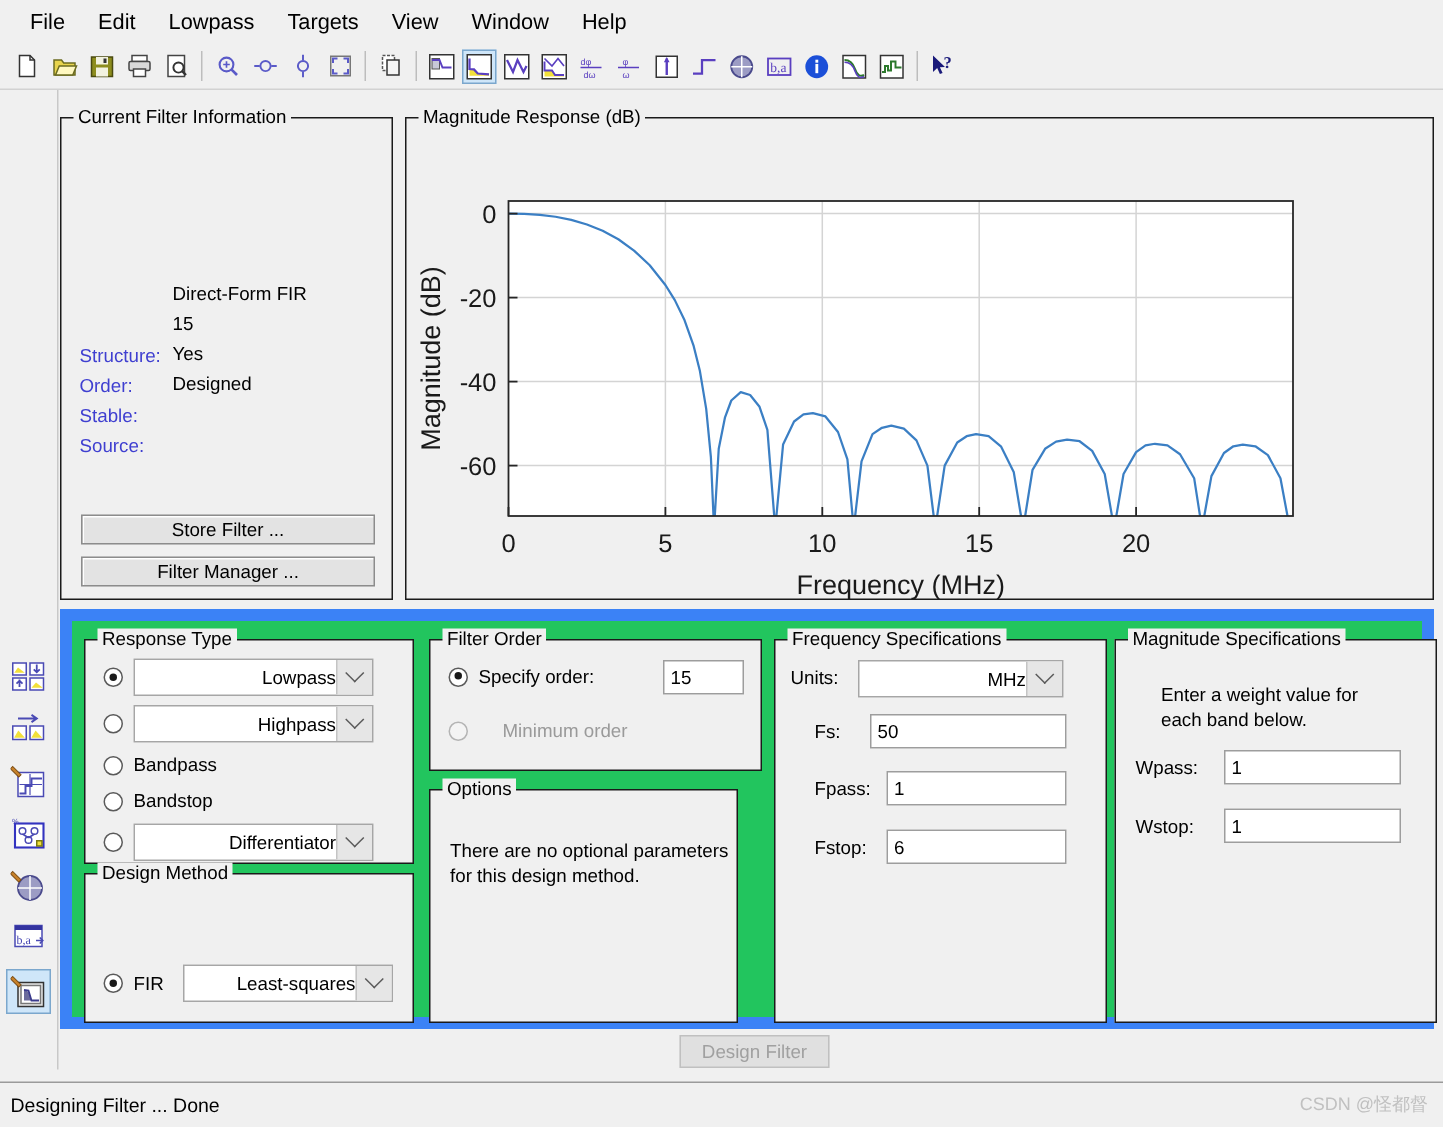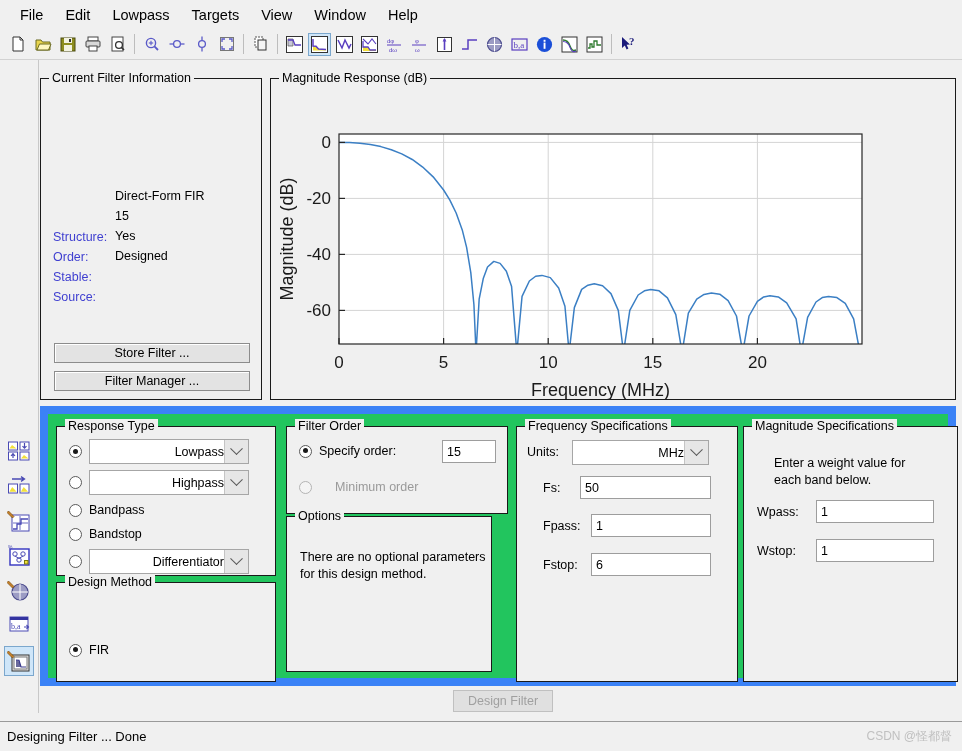--- a/index.html
+++ b/index.html
@@ -484,41 +484,47 @@
     </div>
   </div>
 
   <div class="gb" style="left:8px;top:168px;width:220px;height:100px;">
     <span class="gb-title">Design Method</span>
 
 
     <div class="rowline" style="left:12px;top:60px;">
       <span class="radio on"></span>
       <span class="rlabel" style="width:26px">FIR</span>
+      <div class="combo" style="width:140px;">
+        <span class="ctext">Least-squares</span>
+        <span class="carrow">
+            <i class="chev"></i>
+          </span>
+      </div>
     </div>
   </div>
 
   <div class="gb" style="left:238px;top:12px;width:222px;height:88px;">
     <span class="gb-title">Filter Order</span>
 
     <div class="rowline" style="left:12px;top:17px;">
       <span class="radio on"></span>
       <span class="rlabel">Specify order:</span>
     </div>
     <div class="tfield" style="left:155px;top:13px;width:54px;height:23px;">
       <span>15</span>
     </div>
 
     <div class="rowline" style="left:12px;top:53px;">
       <span class="radio dis"></span>
       <span class="rlabel dis">Minimum order</span>
     </div>
   </div>
 
-  <div class="gb" style="left:238px;top:102px;width:206px;height:156px;">
+  <div class="gb" style="left:238px;top:112px;width:206px;height:156px;">
     <span class="gb-title">Options</span>
     <span class="ptext" style="left:13px;top:32px;">There are no optional parameters</span>
     <span class="ptext" style="left:13px;top:49px;">for this design method.</span>
   </div>
 
   <div class="gb" style="left:468px;top:12px;width:222px;height:256px;">
     <span class="gb-title">Frequency Specifications</span>
 
     <span class="flabel" style="left:10px;top:18px;">Units:</span>
     <div class="combo" style="position:absolute;left:55px;top:13px;width:137px;">

